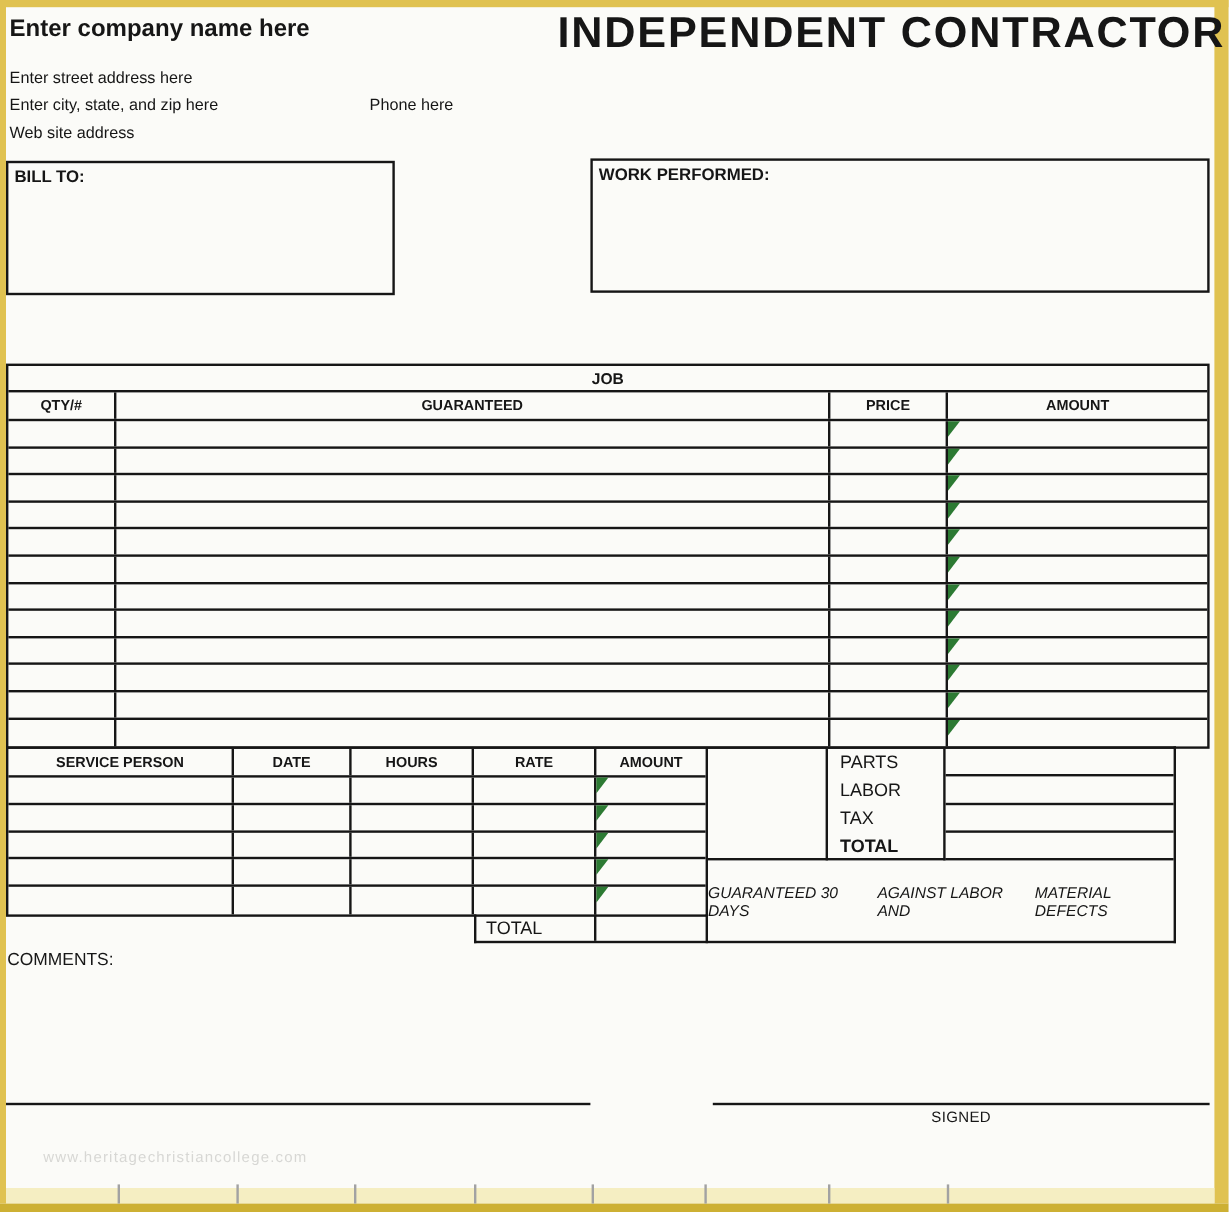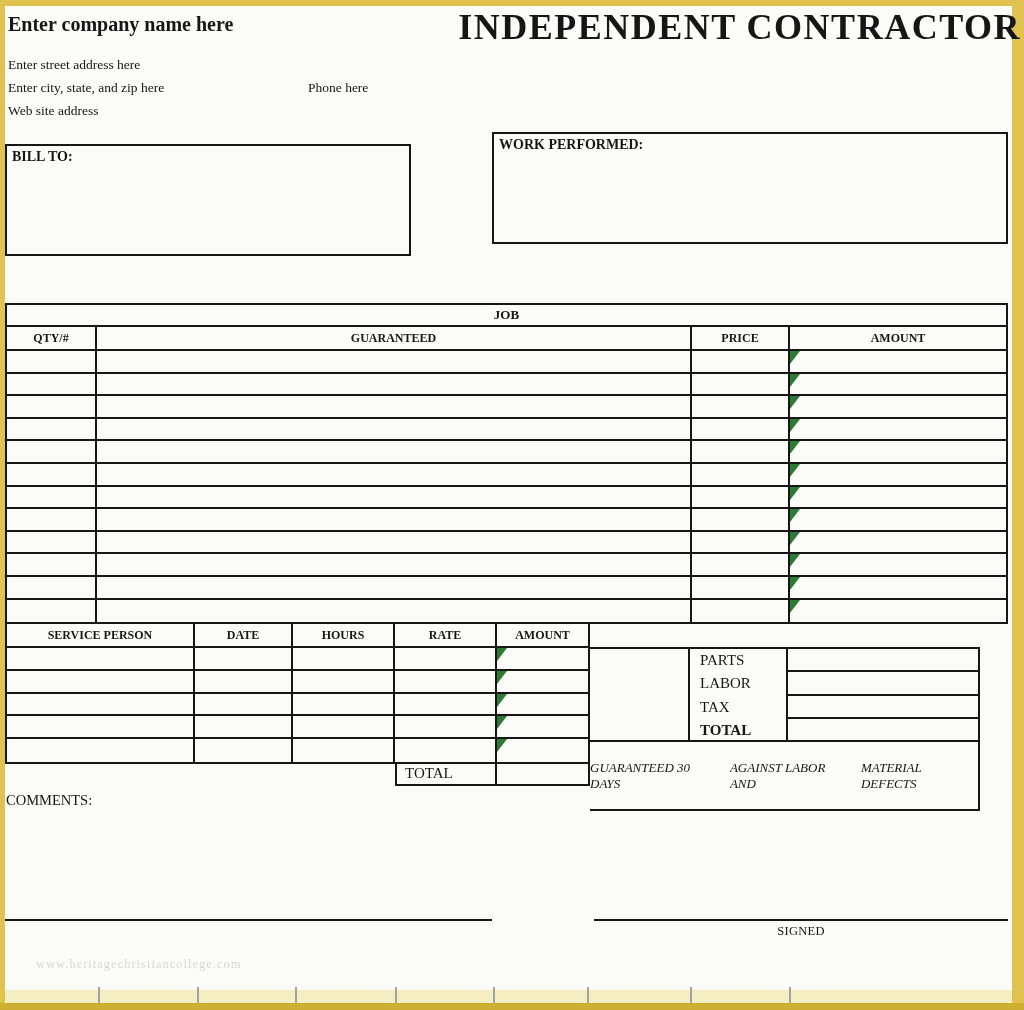--- a/index.html
+++ b/index.html
@@ -2,42 +2,42 @@
 <html><head>
 <meta charset="utf-8">
 <style>
   * { box-sizing: border-box; margin: 0; padding: 0; }
   html,body { background:#e8e8e8; }
   body { font-family:"Liberation Sans","DejaVu Sans",sans-serif; color:#161616; }
   #page {
     position:relative; width:1024px; height:1010px;
     background:#fbfbf8; overflow:hidden;
   }
-  .abs { position:absolute;font-family:Liberation Serif, serif; }
+  .abs { position:absolute; }
 
   
   .frame-top   { left:0; top:0; width:1024px; height:6px; background:#e0c251; }
   .frame-left  { left:0; top:0; width:5px; height:1003px; background:#e0c251; }
   .frame-right { left:1012px; top:0; width:12px; height:1003px; background:#e0c251; }
   .frame-strip { left:5px; top:990px; width:1007px; height:13px; background:#f5eec2; }
   .frame-bottom{ left:0; top:1003px; width:1024px; height:7px; background:#cdb033; }
   .tick { top:987px; width:2px; height:16px; background:#a2a2a2; }
 
   
   .company-name { left:8px; top:13px; font-size:20px; font-weight:bold; }
   .addr { font-size:13.5px; }
   .street  { left:8px; top:57px; }
   .city    { left:8px; top:80px; }
   .phone   { left:308px; top:80px; }
   .website { left:8px; top:103px; }
   .doc-title { right:3px; top:6px; font-size:36px; font-weight:bold; letter-spacing:1.5px; white-space:nowrap; }
 
   
   .box { border:2px solid #161616; }
-  .bill-to { left:5px; top:144px; width:406px; height:112px; }
+  .bill-to { left:5px; top:134px; width:324px; height:112px; }
   .work-performed { left:492px; top:132px; width:516px; height:112px; }
   .box-label { font-size:14px; font-weight:bold; padding:3px 5px; }
 
   
   .job-table { left:5px; top:303px; width:1003px; border:2px solid #161616; }
   .tbl-title { height:22px; border-bottom:2px solid #161616; display:flex; align-items:center; justify-content:center; font-size:13px; font-weight:bold; }
   .hrow { display:grid; height:24px; border-bottom:2px solid #161616; }
   .job-grid { grid-template-columns:90px 595px 98px 1fr; }
   .svc-grid { grid-template-columns:188px 98px 102px 102px 1fr; }
   .hcell { display:flex; align-items:center; justify-content:center; font-size:12px; font-weight:bold; border-right:2px solid #161616; }
@@ -53,21 +53,21 @@
   
   .service-table { left:5px; top:622px; width:585px; border:2px solid #161616; }
   .svc-total-row { left:395px; top:762px; width:195px; height:24px;
                    border-left:2px solid #161616; border-right:2px solid #161616; border-bottom:2px solid #161616;
                    display:flex; }
   .svc-total-label { width:100px; border-right:2px solid #161616; display:flex; align-items:center; padding-left:8px; font-size:15px; }
   .svc-total-value { flex:1; }
 
   
   .summary { left:590px; top:622px; width:390px; height:164px;
-             border-top:2px solid #161616; border-right:2px solid #161616; border-bottom:2px solid #161616;margin-top:25px; }
+             border-top:2px solid #161616; border-right:2px solid #161616; border-bottom:2px solid #161616; }
   .sum-empty  { left:0; top:0; width:100px; height:93px; border-right:2px solid #161616; border-bottom:2px solid #161616; }
   .sum-labels { left:100px; top:0; width:98px; height:93px; border-right:2px solid #161616; border-bottom:2px solid #161616; }
   .sum-label  { height:23.25px; display:flex; align-items:center; padding-left:10px; font-size:15px; }
   .sum-label.bold { font-weight:bold; }
   .sum-values { left:198px; top:0; right:0; height:93px; }
   .sum-vrow { height:23.25px; border-bottom:2px solid #161616; }
   .guarantee { left:0; right:0; top:93px; bottom:0; display:flex; flex-direction:row; align-items:center; justify-content:center; gap:9px; }
   .guarantee div { font-size:13px; font-style:italic; }
 
   

